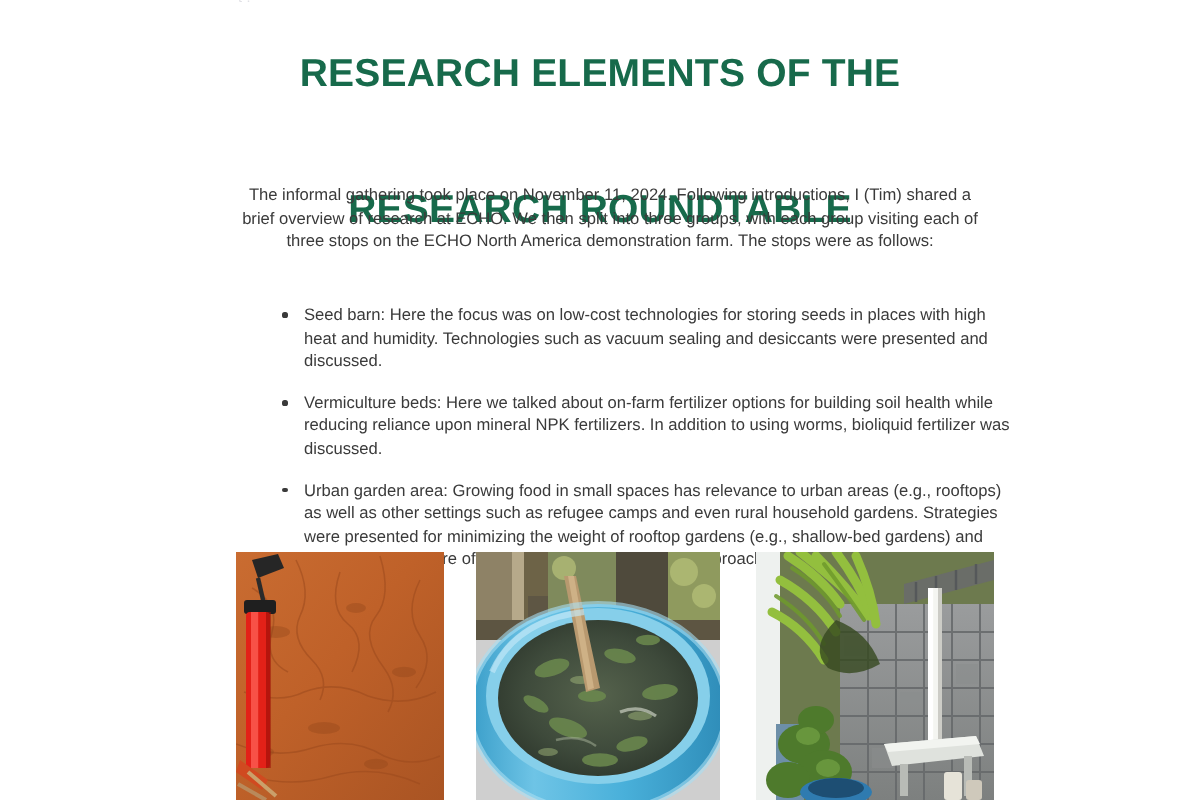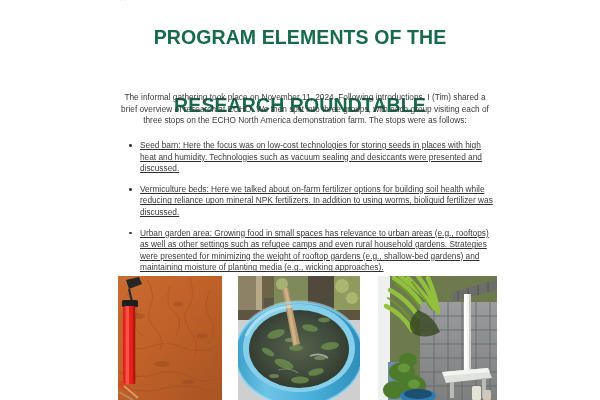--- a/index.html
+++ b/index.html
@@ -63,24 +63,23 @@
     line-height: 11.6px;
     color: #3a3a3a;
     text-align: center;
   }
 
   .bullets {
     position: absolute;
     left: 119px;
     top: 140px;
     width: 378px;
-    margin: 0;
+    margin: 12px;
     padding: 0;
     list-style: none;
-    text-decoration: underline;
   }
   .bullet {
     position: relative;
     padding-left: 21px;
     margin-bottom: 9px;
     font-size: 8.3px;
     line-height: 11.6px;
     color: #3a3a3a;
   }
   .bullet:last-child { margin-bottom: 0; }
@@ -116,21 +115,21 @@
   #photo-3 { left: 378px; width: 119px; }
 </style>
 </head>
 <body>
 
 <div class="page">
 
   <div class="clipped-header">t  .</div>
 
   <h1 class="doc-title">
-    <span class="l1">PROGRAM ELEMENTS OF THE</span>
+    <span class="l1">RESEARCH ELEMENTS OF THE</span>
     <span class="l2">RESEARCH ROUNDTABLE</span>
   </h1>
 
   <p class="intro">The informal gathering took place on November 11, 2024. Following introductions, I (Tim) shared a brief overview of research at ECHO. We then split into three groups, with each group visiting each of three stops on the ECHO North America demonstration farm. The stops were as follows:</p>
 
   <ul class="bullets">
     <li class="bullet">
       <span class="dot"></span>
       <span>Seed barn: Here the focus was on low-cost technologies for storing seeds in places with high heat and humidity. Technologies such as vacuum sealing and desiccants were presented and discussed.</span>
     </li>

